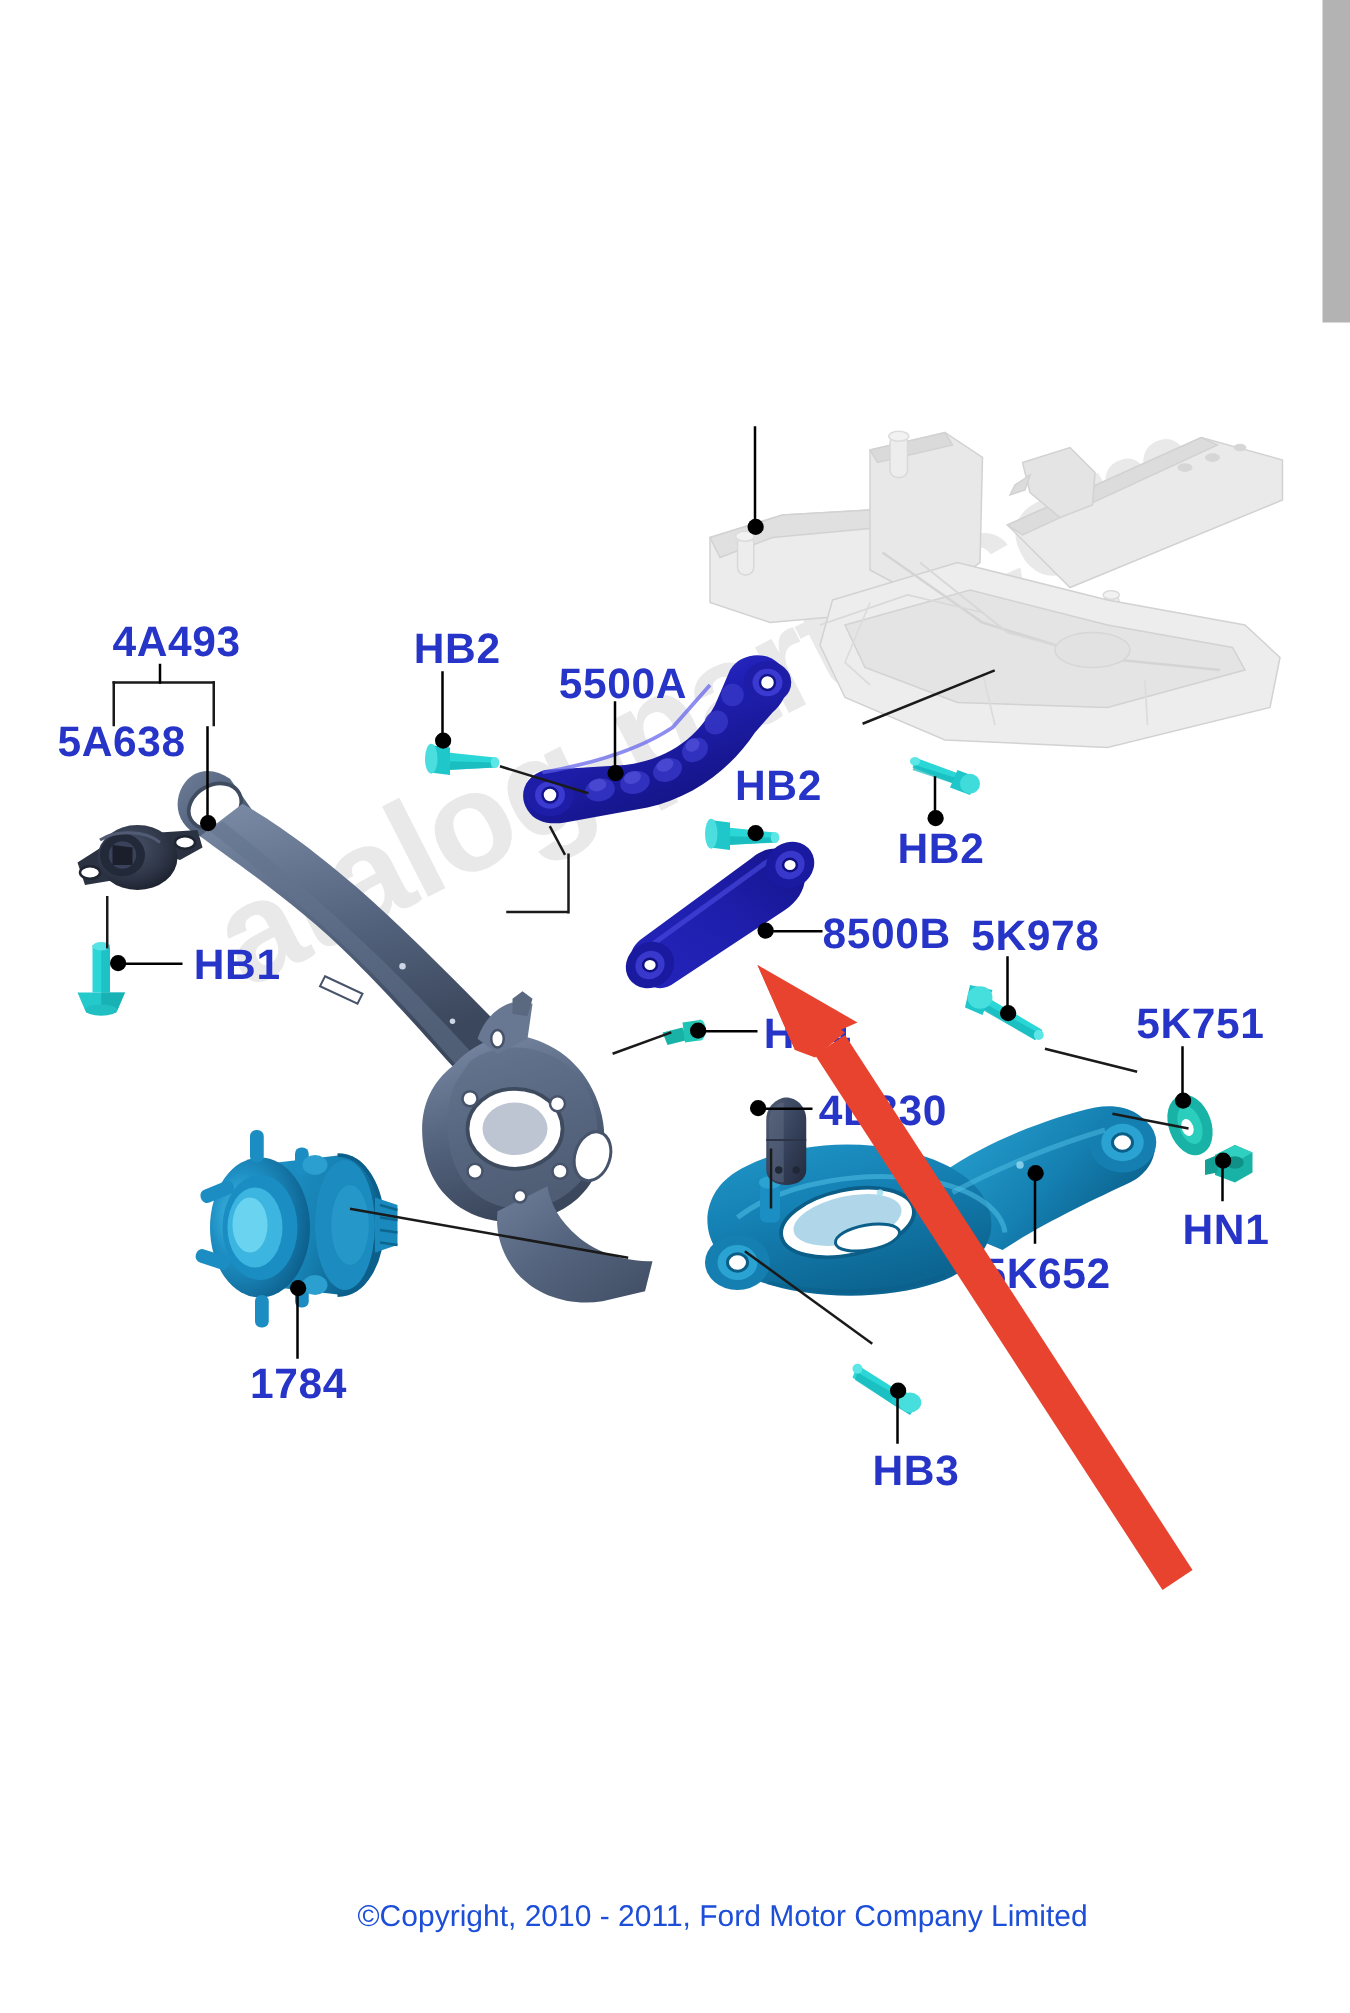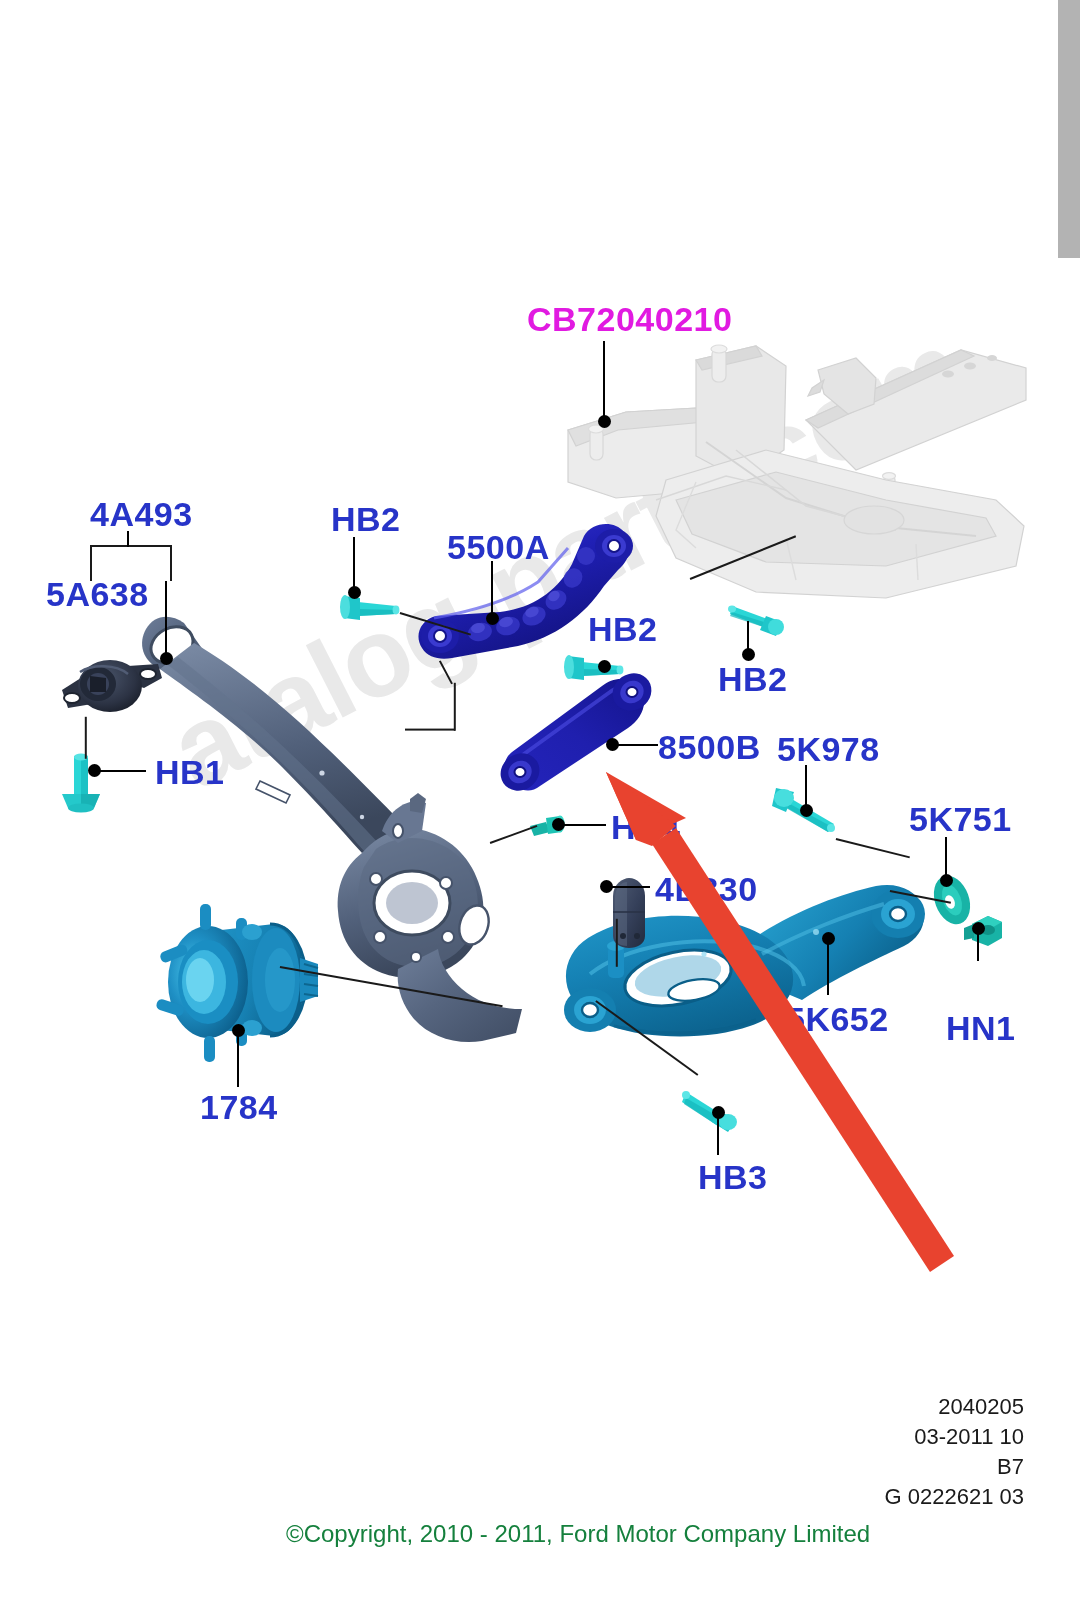--- a/index.html
+++ b/index.html
@@ -48,21 +48,21 @@
   .part{position:absolute;}
   .part svg{display:block;overflow:visible;}
 
   
   .meta{
     position:absolute;text-align:right;
     font-size:22px;color:#1a1a1a;line-height:30px;
     font-family:"Liberation Sans","DejaVu Sans",sans-serif;
   }
   .copyright{
-    position:absolute;font-size:24px;color:#15803d;
+    position:absolute;font-size:24px;color:#1d4ed8;
     font-family:"Liberation Sans","DejaVu Sans",sans-serif;
   }
 
   
   .red-arrow{position:absolute;left:0;top:0;width:1080px;height:1610px;pointer-events:none;}
 </style>
 </head>
 <body>
 
 <div id="stage">
@@ -502,52 +502,45 @@
   <div class="dot" style="left:822px;top:932px;"></div>
 
   <div class="leader" style="left:238px;top:1030px;width:56px;transform:rotate(90deg);"></div>
   <div class="dot" style="left:232px;top:1024px;"></div>
   <div class="leader thin" style="left:280px;top:966px;width:226px;transform:rotate(10deg);"></div>
 
   <div class="leader" style="left:718px;top:1112px;width:42px;transform:rotate(90deg);"></div>
   <div class="dot" style="left:712px;top:1106px;"></div>
   <div class="leader thin" style="left:596px;top:1000px;width:126px;transform:rotate(36deg);"></div>
 
-  <div class="lbl mag s34" style="left:527px;top:300px;">CB72040210</div>
   <div class="lbl s34" style="left:90px;top:495px;">4A493</div>
   <div class="lbl s34" style="left:46px;top:575px;">5A638</div>
   <div class="lbl s34" style="left:331px;top:500px;">HB2</div>
   <div class="lbl s34" style="left:447px;top:528px;">5500A</div>
   <div class="lbl s34" style="left:588px;top:610px;">HB2</div>
   <div class="lbl s34" style="left:718px;top:660px;">HB2</div>
   <div class="lbl s34" style="left:155px;top:753px;">HB1</div>
   <div class="lbl s34" style="left:658px;top:728px;">8500B</div>
   <div class="lbl s34" style="left:777px;top:730px;">5K978</div>
   <div class="lbl s34" style="left:909px;top:800px;text-align:right;">5K751</div>
   <div class="lbl s34" style="left:611px;top:808px;">HB4</div>
   <div class="lbl s34" style="left:655px;top:870px;">4B330</div>
-  <div class="lbl s34" style="left:946px;top:965px;margin-top:44px;">HN1</div>
+  <div class="lbl s34" style="left:946px;top:965px;">HN1</div>
   <div class="lbl s34" style="left:786px;top:1000px;">5K652</div>
   <div class="lbl s34" style="left:200px;top:1088px;">1784</div>
   <div class="lbl s34" style="left:698px;top:1158px;">HB3</div>
 
   <svg class="red-arrow">
     <g fill="#e8432f">
       <path d="M930 1272 L652 844 L676 828 L954 1256 Z"></path>
       <path d="M606 772 L686 818 L636 840 Z"></path>
       <path d="M606 772 L636 840 L652 846 L676 826 Z"></path>
     </g>
   </svg>
 
-  <div class="meta" style="right:56px;top:1392px;width:280px;">
-    <div>2040205</div>
-    <div>03-2011 10</div>
-    <div>B7</div>
-    <div>G 0222621 03</div>
-  </div>
 
   <div class="copyright" style="left:286px;top:1520px;">©Copyright, 2010 - 2011, Ford Motor Company Limited</div>
 
   <div class="scrollbar-track">
     <div class="scrollbar-thumb"></div>
   </div>
 
 </div>
 
 </body></html>

